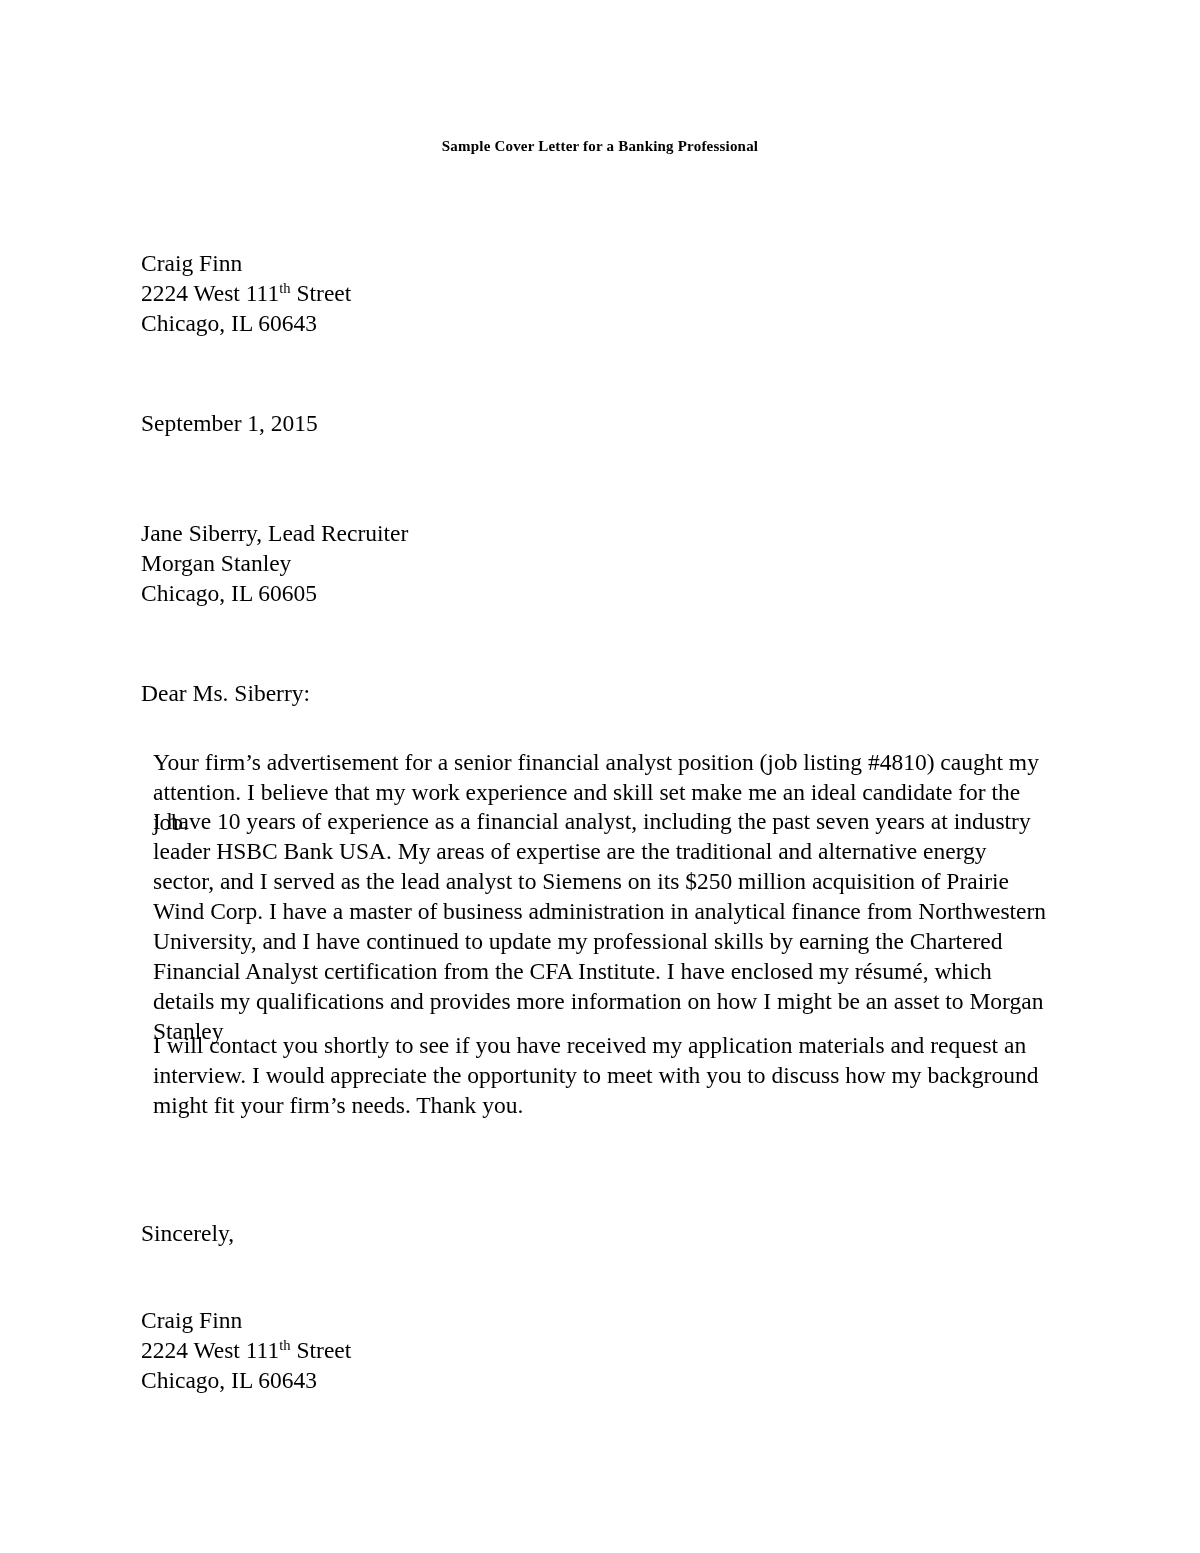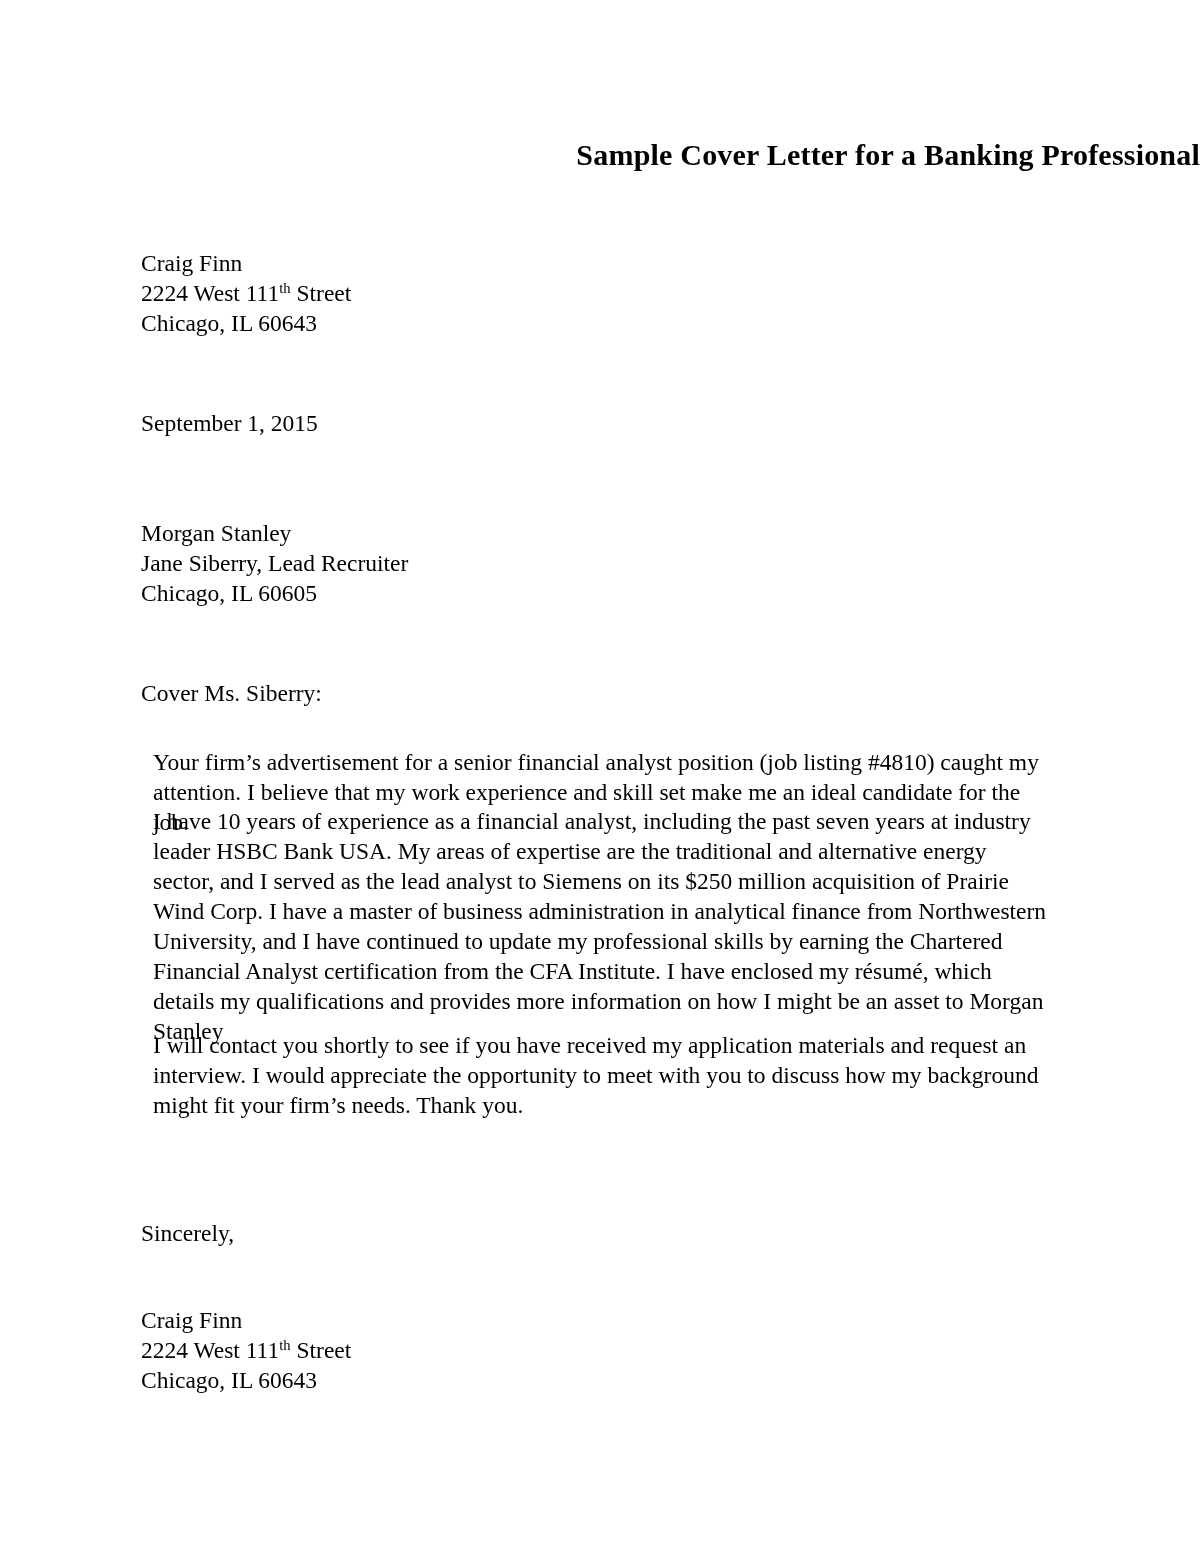--- a/index.html
+++ b/index.html
@@ -17,22 +17,22 @@
     color: #000000;
     font-family: "Liberation Serif", "DejaVu Serif", serif;
     overflow: hidden;
     box-sizing: border-box;
   }
   .doc-title {
     position: absolute;
     left: 0;
     top: 138px;
     width: 1200px;
-    text-align: right;
-    font-size: 30px;
+    text-align: center;
+    font-size: 15px;
     font-weight: bold;
     letter-spacing: 0.2px;
   }
   .body-block {
     position: absolute;
     left: 141px;
     width: 922px;
     font-size: 23.5px;
     line-height: 30px;
   }
@@ -71,27 +71,27 @@
     <span class="line">Craig Finn</span>
     <span class="line"><span>2224 West 111</span><sup>th</sup><span> Street</span></span>
     <span class="line">Chicago, IL 60643</span>
   </div>
 
   <div class="body-block date-line">
     <span class="line">September 1, 2015</span>
   </div>
 
   <div class="body-block recipient-block">
+    <span class="line">Jane Siberry, Lead Recruiter</span>
     <span class="line">Morgan Stanley</span>
-    <span class="line">Jane Siberry, Lead Recruiter</span>
     <span class="line">Chicago, IL 60605</span>
   </div>
 
   <div class="body-block salutation">
-    <span class="line">Cover Ms. Siberry:</span>
+    <span class="line">Dear Ms. Siberry:</span>
   </div>
 
   <div class="body-block para-1">
     <p class="para">Your firm’s advertisement for a senior financial analyst position (job listing #4810) caught my attention. I believe that my work experience and skill set make me an ideal candidate for the job.</p>
   </div>
 
   <div class="body-block para-2">
     <p class="para">I have 10 years of experience as a financial analyst, including the past seven years at industry leader HSBC Bank USA. My areas of expertise are the traditional and alternative energy sector, and I served as the lead analyst to Siemens on its $250 million acquisition of Prairie Wind Corp. I have a master of business administration in analytical finance from Northwestern University, and I have continued to update my professional skills by earning the Chartered Financial Analyst certification from the CFA Institute. I have enclosed my résumé, which details my qualifications and provides more information on how I might be an asset to Morgan Stanley</p>
   </div>
 

